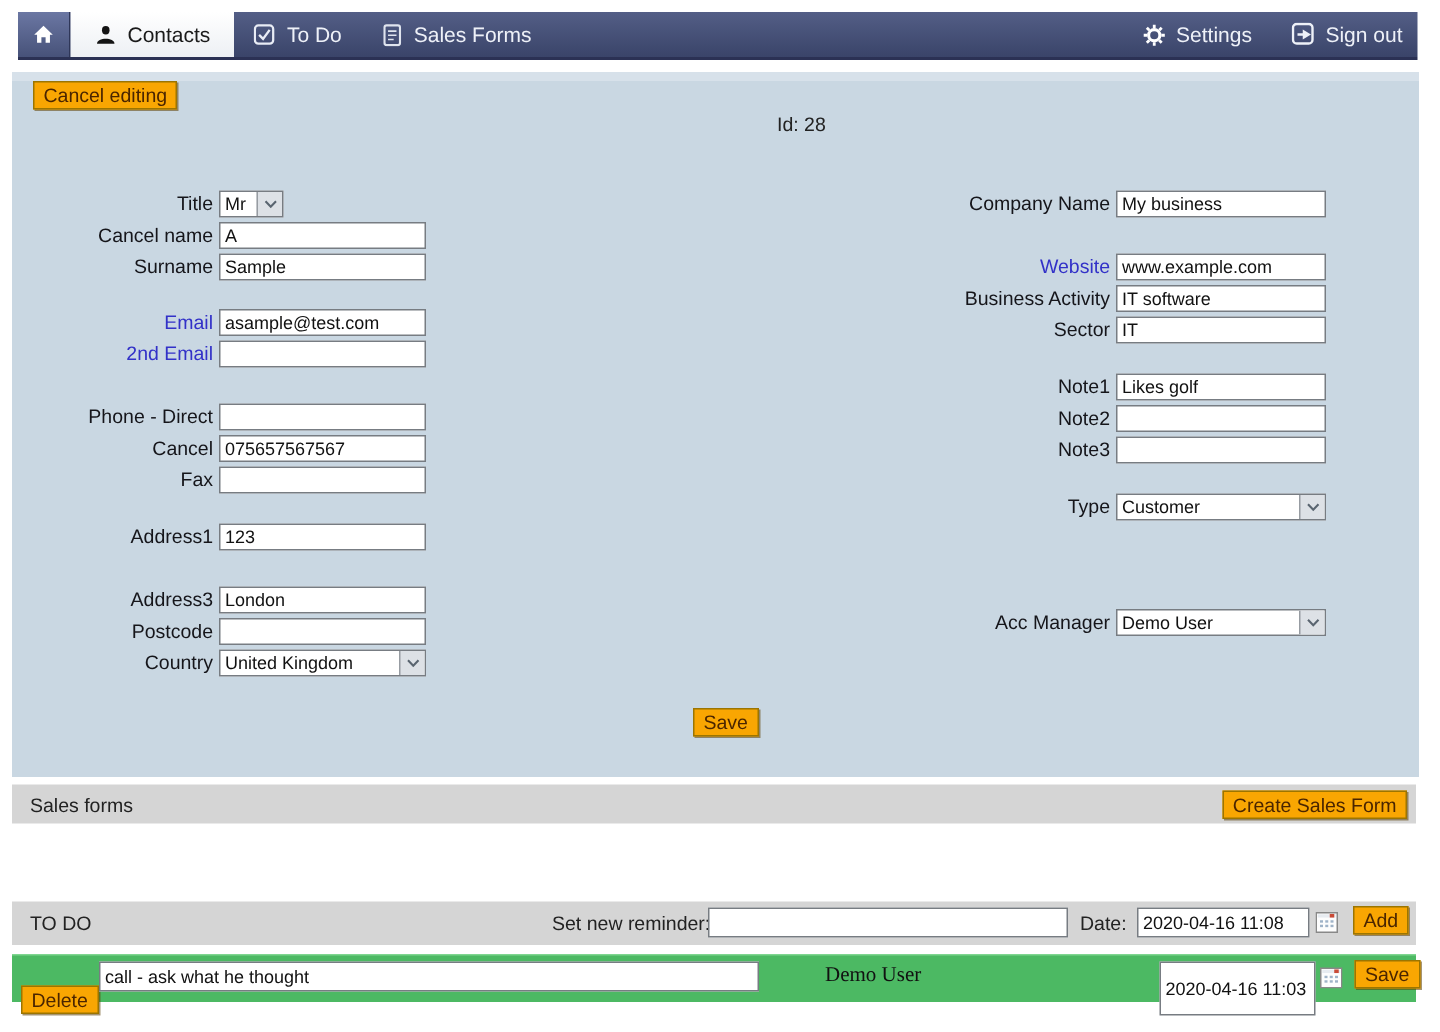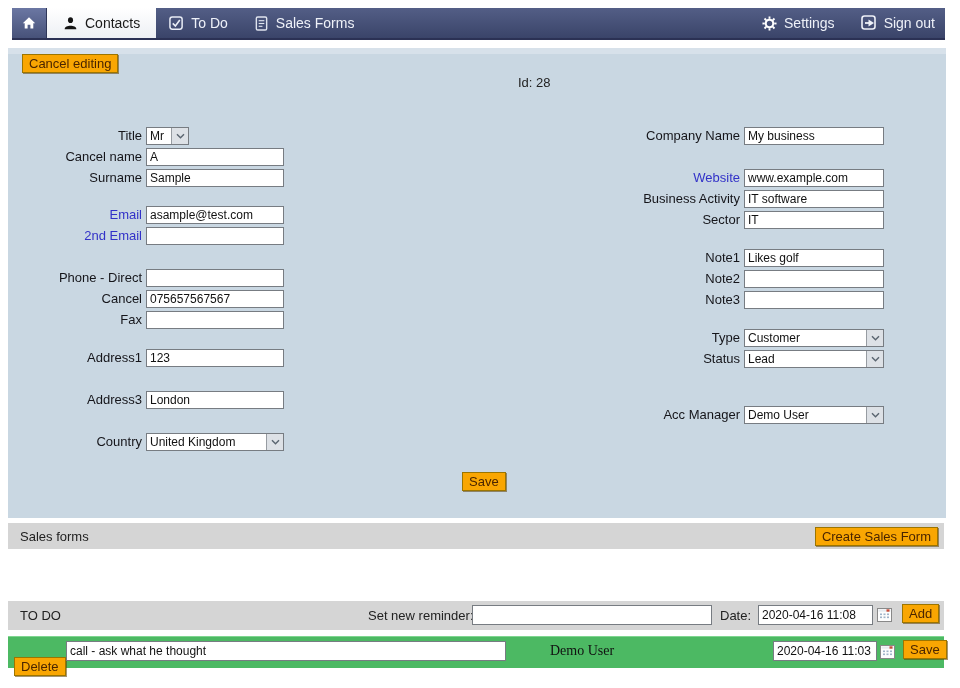--- a/index.html
+++ b/index.html
@@ -57,21 +57,21 @@
   .cal-ico{position:absolute;left:869px;top:6px;cursor:pointer;}
   .add-btn{position:absolute;left:894px;top:3px;}
 
   
   .greenrow{position:absolute;left:8px;right:16px;top:636px;height:31px;
             background:#4cb963;border-top:1px solid #7fd690;}
   .del-btn{position:absolute;left:6px;top:20px;}
   .todo-text-inp{position:absolute;left:58px;top:4px;width:440px;height:20px;}
   .todo-user{position:absolute;left:542px;top:6px;font-family:"Liberation Serif",serif;
              font-size:14px;color:#111;}
-  .todo-date-inp{position:absolute;left:765px;top:4px;width:104px;height:20px;}
+  .todo-date-inp{position:absolute;left:765px;top:4px;width:104px;height:36px;}
   .cal-ico2{position:absolute;left:872px;top:7px;cursor:pointer;}
   .save2-btn{position:absolute;left:895px;top:3px;}
 </style>
 </head>
 <body>
 
 <div class="page">
 
   <div class="nav">
     <div class="home-btn">
@@ -186,20 +186,24 @@
       <input class="inp w138" value="" style="">
     </div>
     <div class="row" style="left:0;top:300px">
       <span class="lbl">Address1</span>
       <input class="inp w138" value="123" style="">
     </div>
     <div class="row" style="left:0;top:342px">
       <span class="lbl">Address3</span>
       <input class="inp w138" value="London" style="">
     </div>
+    <div class="row" style="left:0;top:363px">
+      <span class="lbl">Postcode</span>
+      <input class="inp w138" value="" style="">
+    </div>
     <div class="row" style="left:0;top:384px">
       <span class="lbl">Country</span>
       <div class="sel w138">
         <span class="selval">United Kingdom</span>
         <span class="selbtn">
             <svg width="9" height="6" viewBox="0 0 9 6">
               <polyline points="1,1.2 4.5,4.8 8,1.2" fill="none" stroke="#5a6570" stroke-width="1.4"></polyline>
             </svg>
           </span>
       </div>
@@ -230,31 +234,20 @@
       <input class="inp w140" value="" style="">
     </div>
     <div class="row" style="left:597px;top:242px">
       <span class="lbl lbl2">Note3</span>
       <input class="inp w140" value="" style="">
     </div>
     <div class="row" style="left:597px;top:280px">
       <span class="lbl lbl2">Type</span>
       <div class="sel w140">
         <span class="selval">Customer</span>
-        <span class="selbtn">
-            <svg width="9" height="6" viewBox="0 0 9 6">
-              <polyline points="1,1.2 4.5,4.8 8,1.2" fill="none" stroke="#5a6570" stroke-width="1.4"></polyline>
-            </svg>
-          </span>
-      </div>
-    </div>
-    <div class="row" style="left:597px;top:301px">
-      <span class="lbl lbl2">Status</span>
-      <div class="sel w140">
-        <span class="selval">Lead</span>
         <span class="selbtn">
             <svg width="9" height="6" viewBox="0 0 9 6">
               <polyline points="1,1.2 4.5,4.8 8,1.2" fill="none" stroke="#5a6570" stroke-width="1.4"></polyline>
             </svg>
           </span>
       </div>
     </div>
     <div class="row" style="left:597px;top:357px">
       <span class="lbl lbl2">Acc Manager</span>
       <div class="sel w140">

